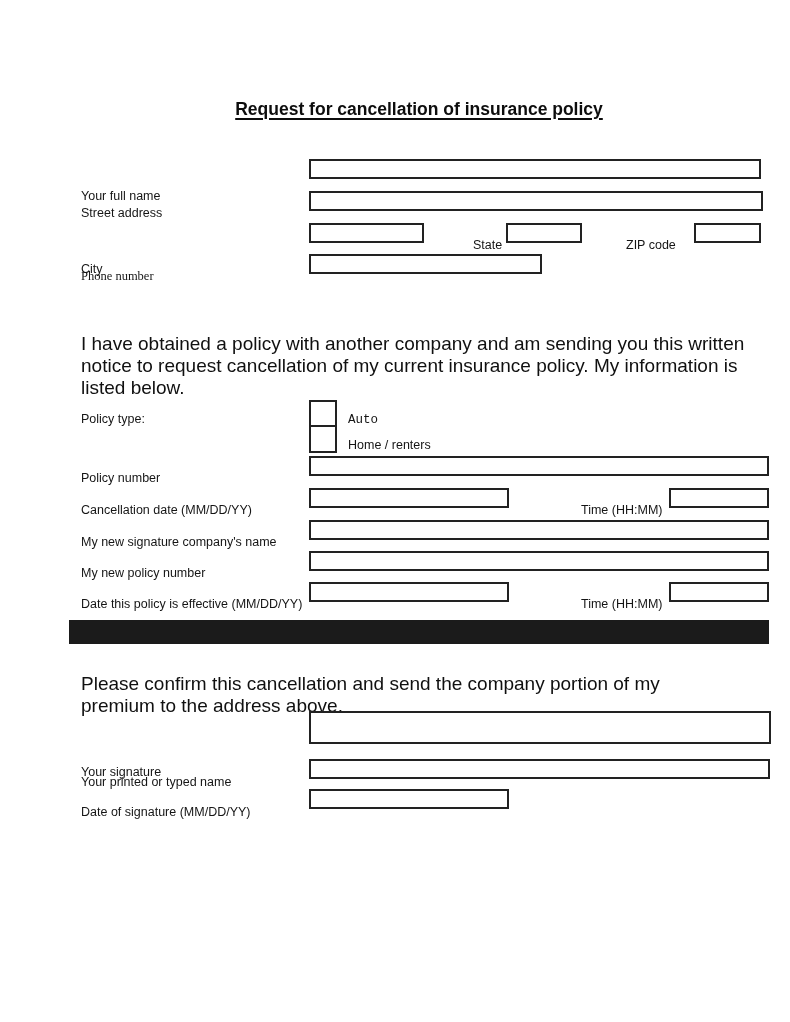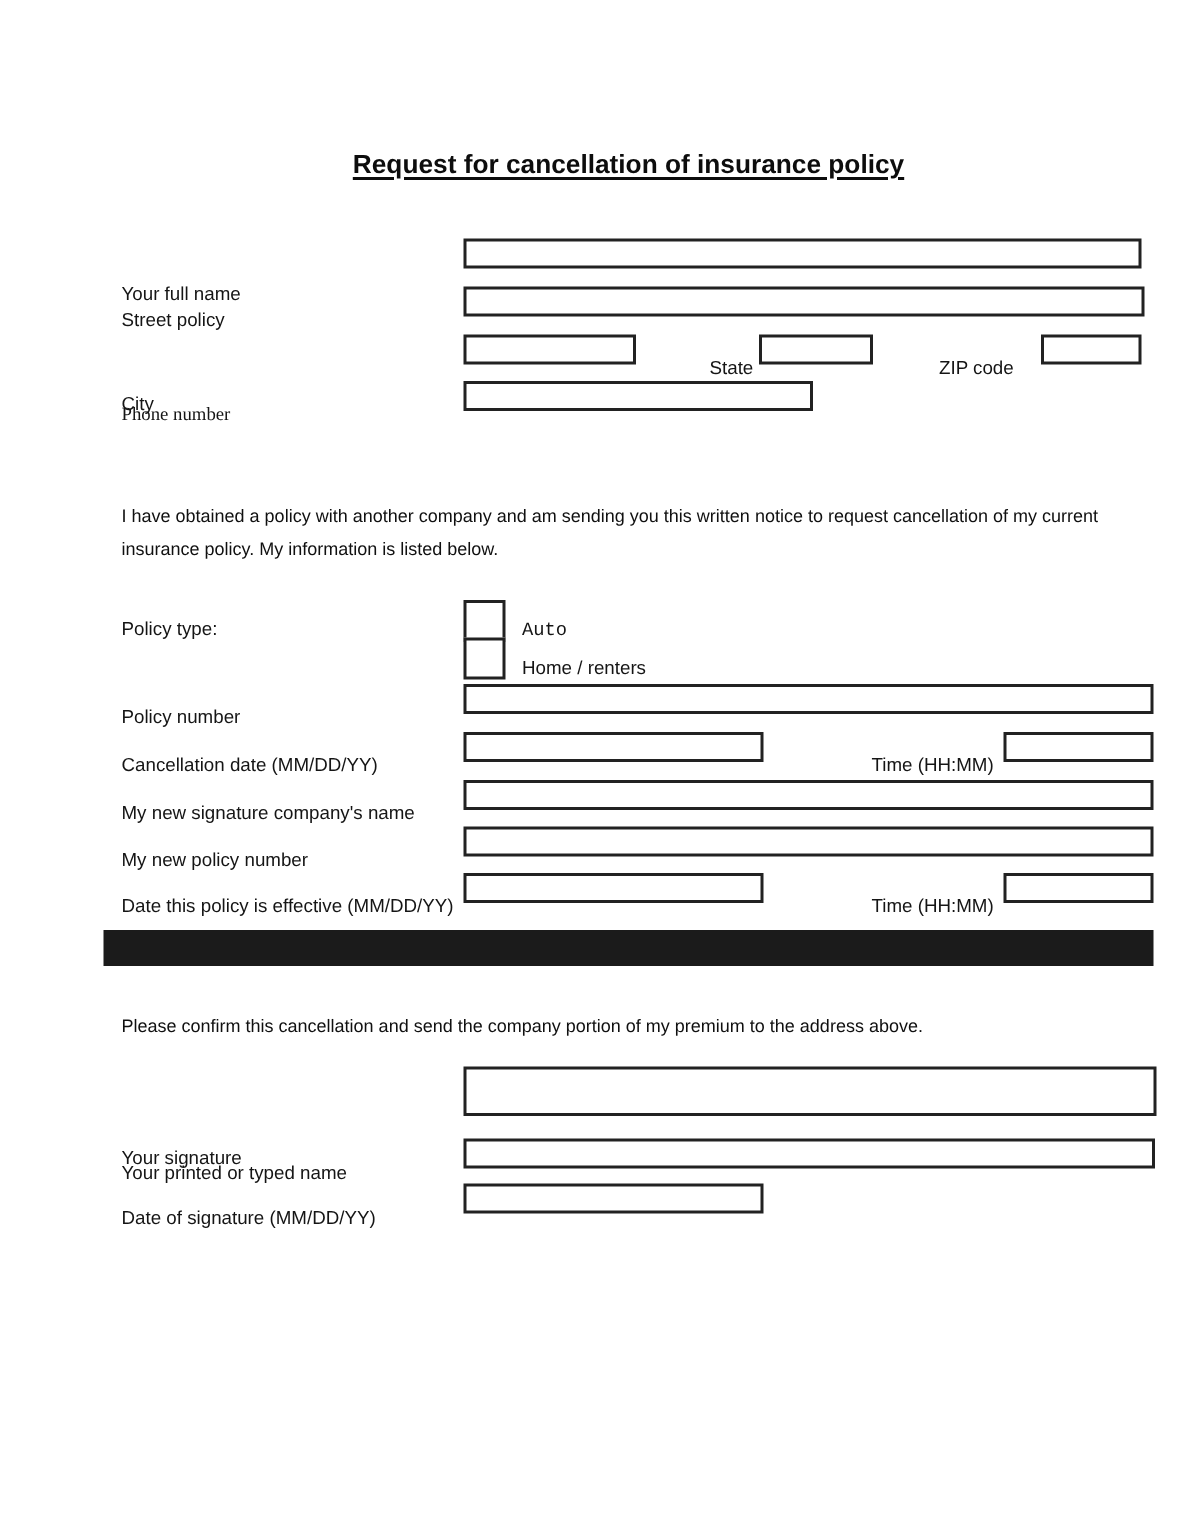--- a/index.html
+++ b/index.html
@@ -44,21 +44,21 @@
     background: #ffffff;
     font-family: "Liberation Sans", "DejaVu Sans", sans-serif;
     font-size: 12px;
     padding: 0 4px;
     color: #111111;
     border-radius: 0;
     outline: none;
   }
   .para {
     position: absolute;
-    font-size: 12px;
+    font-size: 19px;
     line-height: 22px;
     color: #101010;
   }
   .checkbox {
     position: absolute;
     width: 15px;
     height: 15px;
     border: 2px solid #222222;
     background: #ffffff;
     cursor: pointer;
@@ -125,21 +125,21 @@
 
 <div class="page">
 
   <h1 class="page-title">
     <span>Request for cancellation of insurance policy</span>
   </h1>
 
   <span class="lbl" id="fullname-label">Your full name</span>
   <input class="box" id="fullname-input" type="text" value="" style="">
 
-  <span class="lbl" id="street-label">Street policy</span>
+  <span class="lbl" id="street-label">Street address</span>
   <input class="box" id="street-input" type="text" value="" style="">
 
   <span class="lbl" id="city-label">City</span>
   <input class="box" id="city-input" type="text" value="" style="">
 
   <span class="lbl" id="state-label">State</span>
   <input class="box" id="state-input" type="text" value="" style="">
 
   <span class="lbl" id="zip-label">ZIP code</span>
   <input class="box" id="zip-input" type="text" value="" style="">

